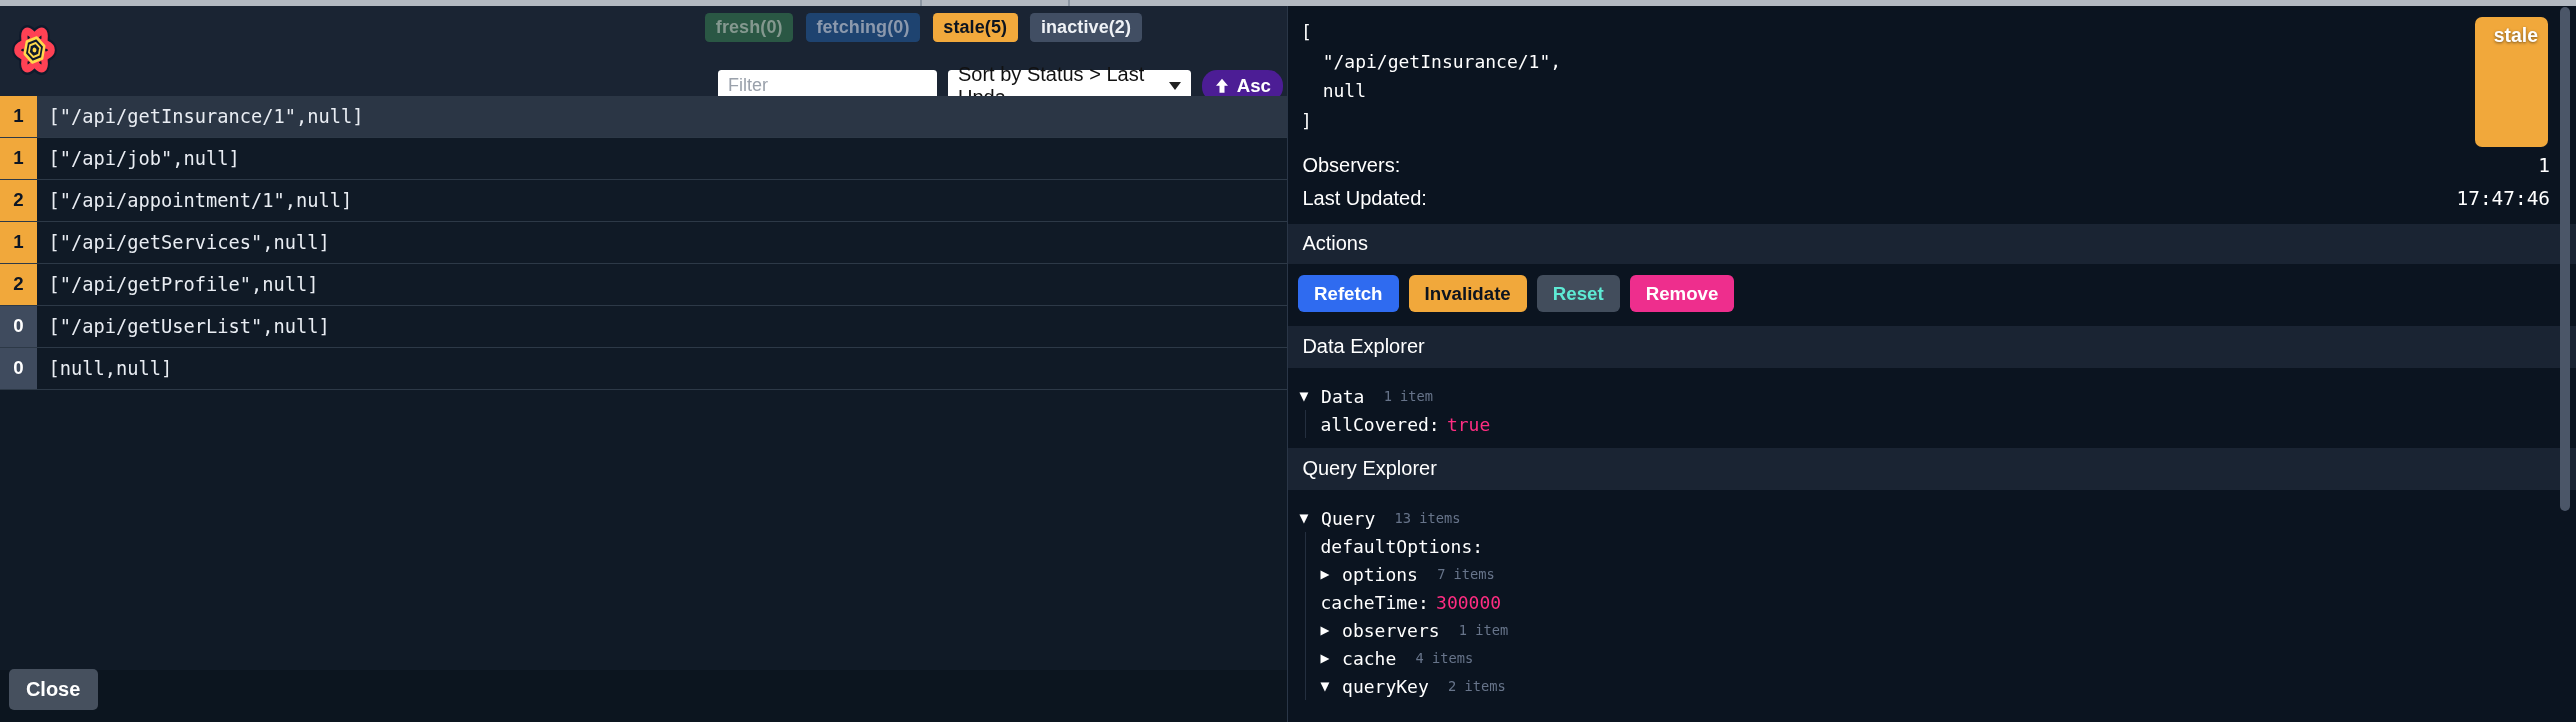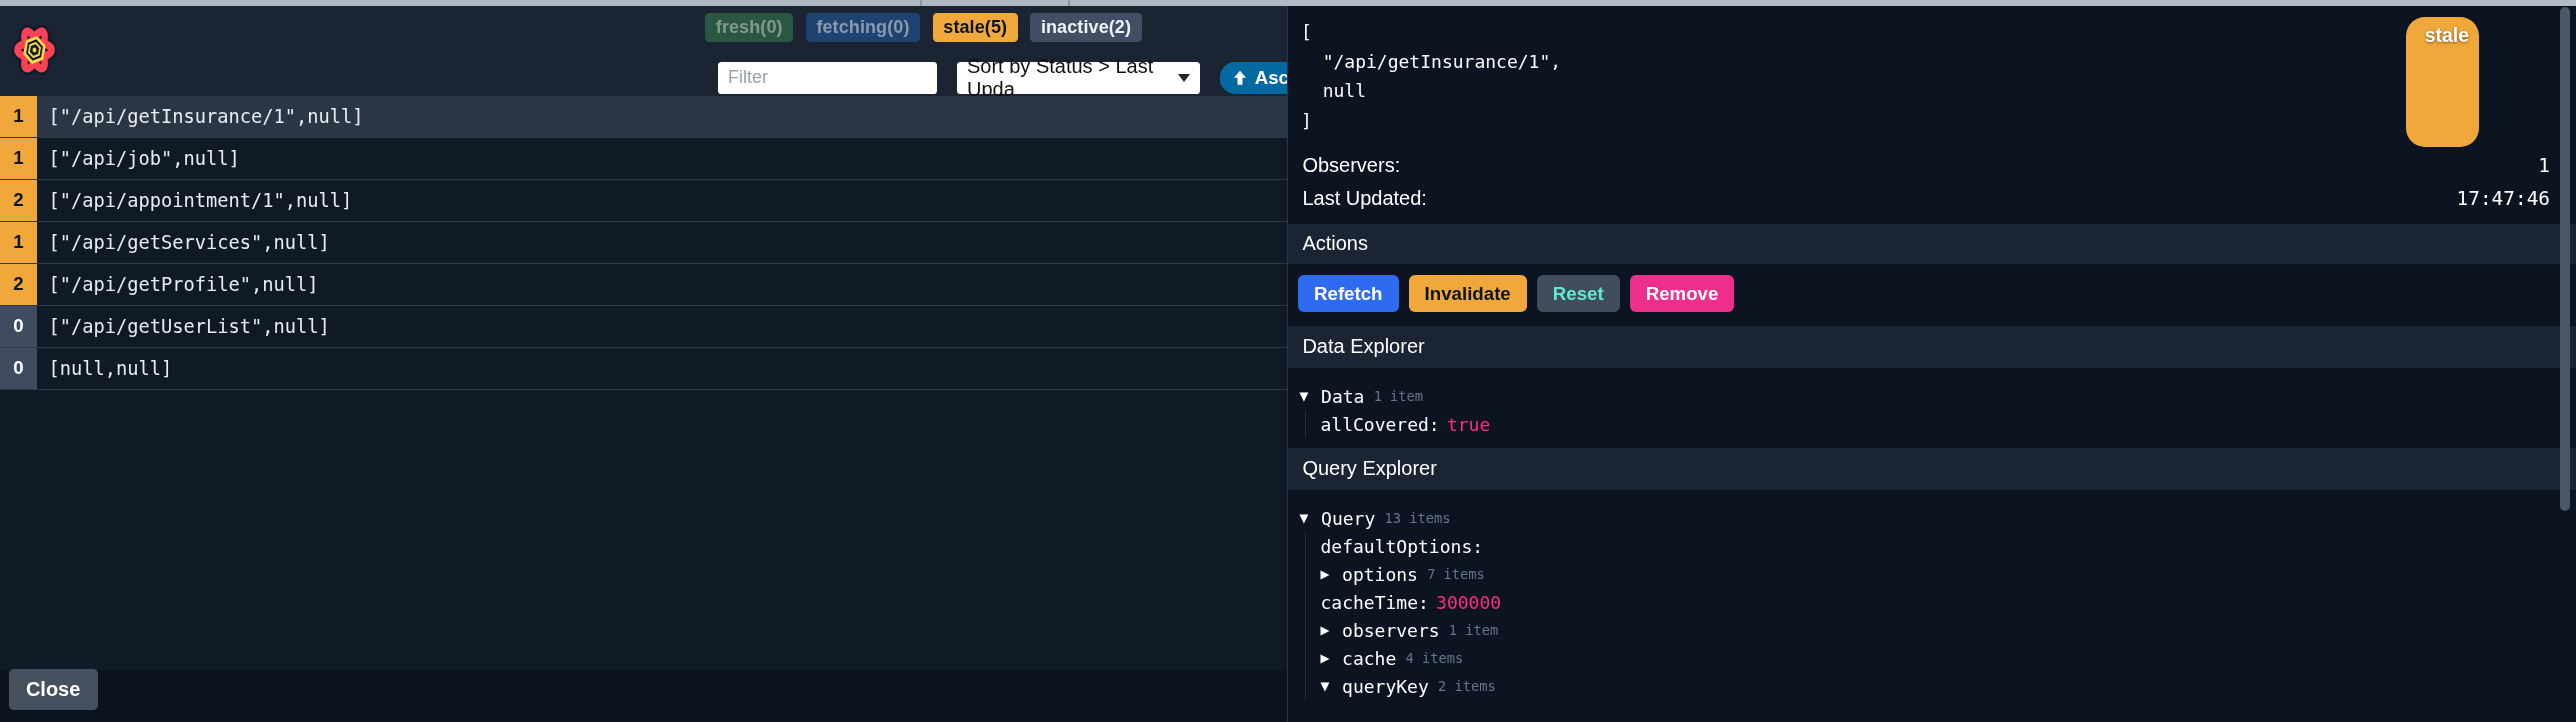--- a/index.html
+++ b/index.html
@@ -15,31 +15,31 @@
   .left-header-band{position:absolute;left:0;top:0;width:1287px;height:90px;background:#1a2433;}
   .logo{position:absolute;left:10px;top:14.4px;width:49px;height:60px;}
   .filters{position:absolute;left:705px;top:7.2px;height:29px;display:flex;gap:12.2px;}
   .fbadge{display:flex;align-items:center;padding:0 10.8px;border-radius:4.3px;
           font-size:18px;font-weight:bold;letter-spacing:0.1px;cursor:pointer;}
   .fbadge.fresh{background:#2a5744;color:#84988f;}
   .fbadge.fetching{background:#1e4370;color:#8c99ad;}
   .fbadge.stale{background:#f2a93c;color:#0c1420;}
   .fbadge.inactive{background:#414e63;color:#eef1f5;}
 
-  .controls{position:absolute;left:718px;top:56px;height:32px;display:flex;gap:20px;}
+  .controls{position:absolute;left:718px;top:64px;height:32px;display:flex;gap:11px;}
   .filter-input{width:199px;height:32px;border:none;border-radius:3.6px;background:#ffffff;
                 color:#111;font-size:18px;padding:0 10px;font-family:"Liberation Sans",sans-serif;box-sizing:content-box;}
   .filter-input::placeholder{color:#9aa1ab;}
   .sort-select{width:223px;height:32px;background:#ffffff;border-radius:3.6px;display:flex;
                align-items:center;justify-content:space-between;padding:0 10px;color:#111;
                font-size:20px;cursor:pointer;}
   .sort-caret{width:0;height:0;border-left:6.5px solid transparent;border-right:6.5px solid transparent;
               border-top:8px solid #222;margin-left:7.2px;}
   .asc-btn{height:32px;display:flex;align-items:center;gap:6.5px;padding:0 12.2px;border-radius:15px;
-           background:#0369a1;color:#fff;font-size:18.7px;font-weight:bold;cursor:pointer;}
+           background:#4c1d95;color:#fff;font-size:18.7px;font-weight:bold;cursor:pointer;}
 
   .rows{position:absolute;left:0;top:90px;width:1287px;}
   .qrow{display:flex;height:41px;border-bottom:1.4px solid #2d3947;background:#101a26;cursor:pointer;align-items:stretch;}
   .qrow.selected{background:#2b3645;}
   .count{width:37px;display:flex;align-items:center;justify-content:center;
          font-size:18.7px;font-weight:bold;flex:none;}
   .count.stale{background:#f1a83b;color:#0d1624;}
   .count.inactive{background:#3f4b5e;color:#ffffff;}
   .qkey{display:flex;align-items:center;padding-left:11.5px;color:#e9edf3;
         font-family:"DejaVu Sans Mono",monospace;font-size:18.7px;}
@@ -56,41 +56,41 @@
   .sec-header{background:#1a2433;color:#ffffff;font-size:20px;display:flex;align-items:center;
               padding-left:14.4px;flex:none;}
   .h-qd{height:39px;}
   .h-actions{height:40px;}
   .h-de{height:42px;}
   .h-qe{height:42px;}
 
   .details-content{position:relative;height:218px;flex:none;}
   .code-block{position:absolute;left:13px;top:11.5px;color:#ffffff;white-space:pre;
               font-family:"DejaVu Sans Mono",monospace;font-size:18px;line-height:29.5px;}
-  .status-badge{position:absolute;left:1118px;top:11.5px;width:73px;height:130px;background:#f1a83b;
-                border-radius:19px;color:#fff;font-size:19.4px;font-weight:bold;
+  .status-badge{position:absolute;left:1187px;top:11.5px;width:73px;height:130px;background:#f1a83b;
+                border-radius:7px;color:#fff;font-size:19.4px;font-weight:bold;
                 display:flex;justify-content:flex-end;padding:7.2px 10px 0 0;box-sizing:border-box;
                 text-shadow:0 1.4px 2.9px rgba(0,0,0,.5);}
   .kv-row{position:absolute;left:14.4px;right:26px;display:flex;justify-content:space-between;align-items:flex-end;}
   .kv-label{color:#fff;font-size:20px;}
   .kv-value{color:#fff;font-size:19.4px;font-family:"DejaVu Sans Mono",monospace;}
   #observers-row{top:148px;}
   #last-updated-row{top:181px;}
 
   .actions-content{height:62px;flex:none;padding:11.5px 0 0 10px;display:flex;gap:10px;box-sizing:border-box;}
   .abtn{height:37px;display:inline-flex;align-items:center;padding:0 16px;border-radius:5.8px;
         font-size:18.7px;font-weight:bold;cursor:pointer;border:none;}
 
   .data-content{height:80px;flex:none;padding:14.4px 0 0 11.5px;box-sizing:border-box;}
   .query-content{flex:1;padding:14.4px 0 0 11.5px;box-sizing:border-box;overflow:hidden;}
 
   .exp-row{height:28px;display:flex;align-items:center;gap:7.2px;color:#fff;
            font-family:"DejaVu Sans Mono",monospace;font-size:18px;}
   .expander{width:14.4px;font-family:"DejaVu Sans",sans-serif;font-size:11.5px;color:#fff;flex:none;}
-  .exp-meta{font-size:13.7px;color:#67748a;margin-left:2px;}
+  .exp-meta{font-size:13.7px;color:#67748a;margin-left:12px;}
   .exp-value{color:#ff2d82;}
   .exp-children{margin-left:5px;border-left:1.4px solid #242f3f;padding-left:15px;}
 
   .scroll-thumb{position:absolute;left:2560px;top:7.2px;width:10px;height:504px;background:#4b5668;
                 border-radius:5px;cursor:grab;}
 </style>
 </head>
 <body>
 
 <div class="screen">

